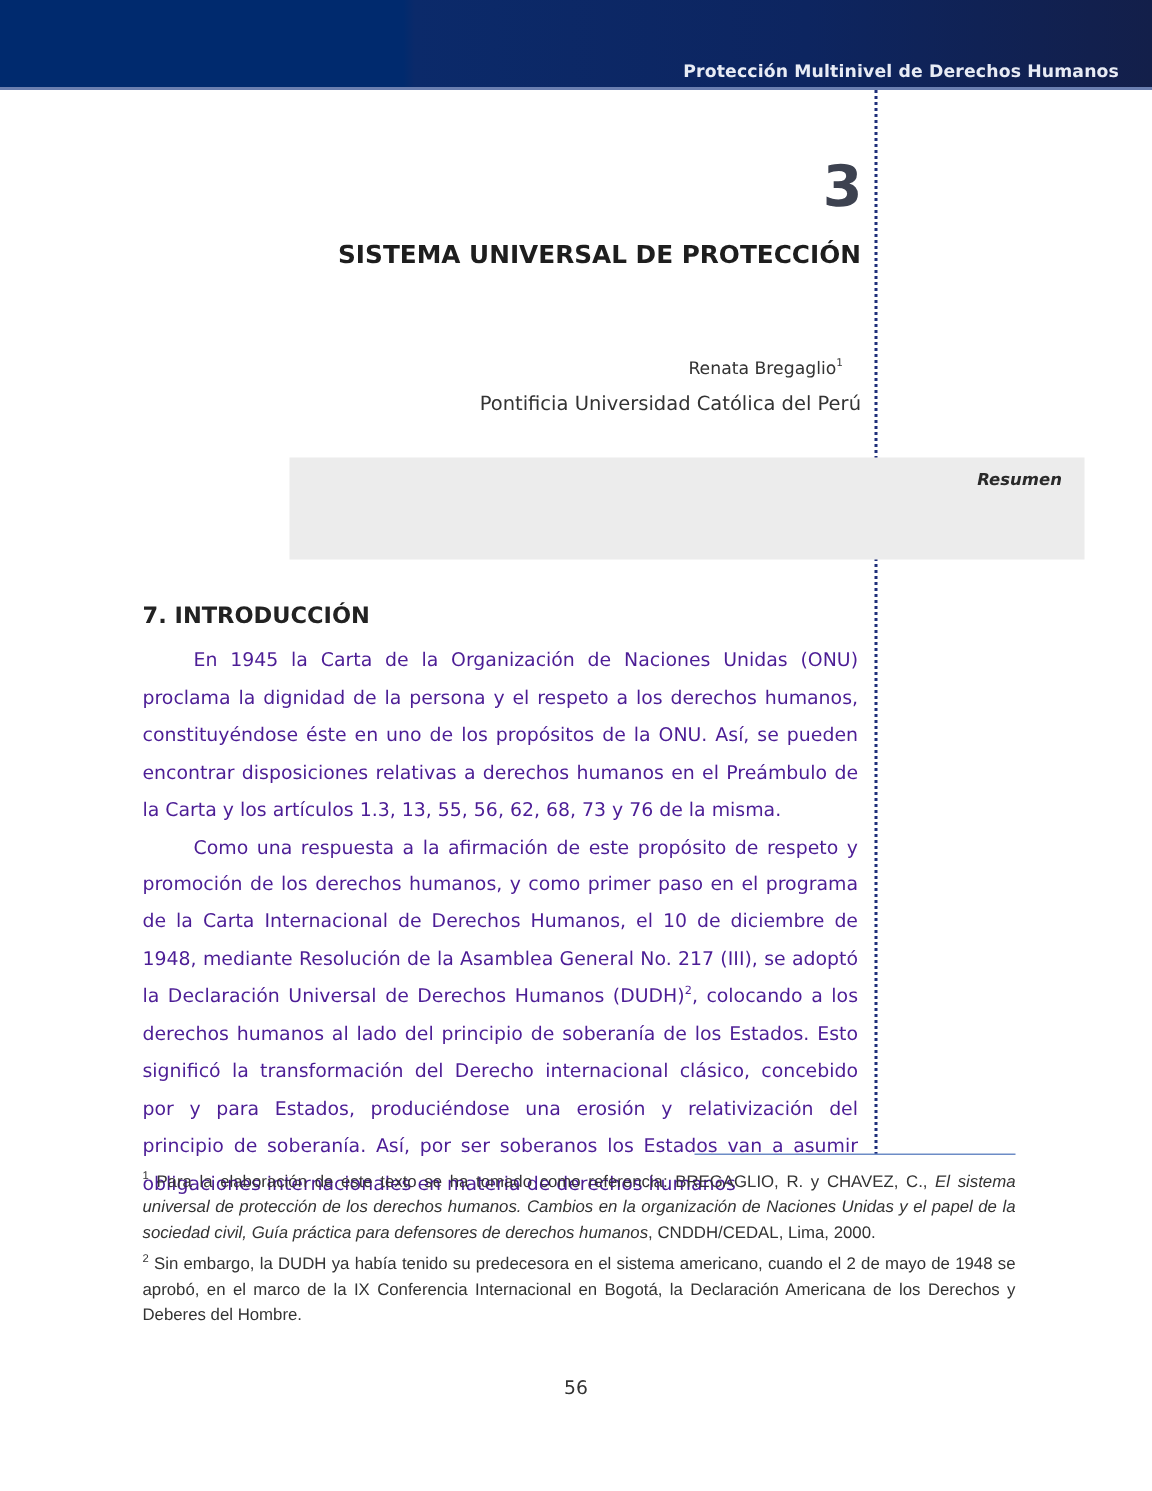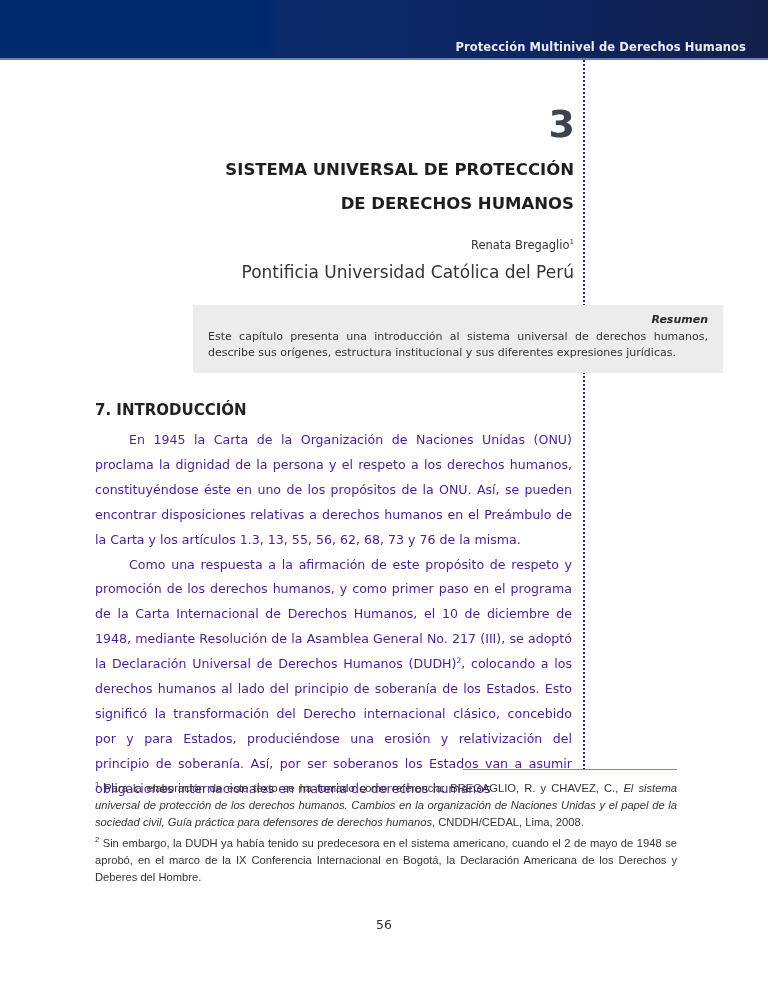--- a/index.html
+++ b/index.html
@@ -2,23 +2,23 @@
 <html><head>
 <meta charset="utf-8">
 <style>
   html,body{margin:0;padding:0;}
   body{width:768px;height:994px;position:relative;background:#ffffff;overflow:hidden;font-family:"DejaVu Sans","Liberation Sans",sans-serif;color:#2a2a2a;}
   .header{position:absolute;left:0;top:0;width:768px;height:58px;background:linear-gradient(90deg,#002a6e 0%,#002a6e 35%,#0b2a6a 36%,#0d2560 70%,#131f4a 100%);border-bottom:2px solid #6b7fb0;}
   .header-title{position:absolute;right:22px;top:40px;color:#e8ecf5;font-size:11.5px;font-weight:bold;font-family:"DejaVu Sans",sans-serif;letter-spacing:0.1px;}
   .vrule{position:absolute;left:583px;top:60px;height:710px;width:0;border-left:2px dotted #1f2f7a;}
   .chapter-num{position:absolute;right:193px;top:102px;font-size:38px;font-weight:bold;color:#3d4250;font-family:"DejaVu Sans",sans-serif;}
   .chapter-title{position:absolute;right:194px;top:153px;text-align:right;font-size:16.5px;font-weight:bold;color:#1e1e1e;line-height:34px;font-family:"DejaVu Sans",sans-serif;margin-left:41px;}
-  .author{position:absolute;right:194px;top:238px;font-size:11.5px;color:#333;}
+  .author{position:absolute;right:206px;top:238px;font-size:11.5px;color:#333;}
   .author sup{font-size:7px;}
-  .affil{position:absolute;right:194px;top:262px;font-size:17px;color:#333;}
+  .affil{position:absolute;right:194px;top:262px;font-size:13px;color:#333;}
   .abstract{position:absolute;left:193px;top:305px;width:500px;height:48px;padding:10px 15px 10px 15px;background:#ececec;}
   .abstract-label{font-size:11px;font-weight:bold;font-style:italic;color:#2a2a2a;margin-top:-2px;text-align:right;}
   .abstract-text{font-size:11px;line-height:16px;color:#333;text-align:justify;text-align-last:left;margin-top:3px;}
   .section-heading{position:absolute;left:95px;top:401px;font-size:15px;font-weight:bold;color:#222;font-family:"DejaVu Sans",sans-serif;}
   .body{position:absolute;left:95px;top:428px;width:477px;font-size:12.6px;line-height:24.9px;color:#4c1d95;text-align:justify;}
   .body p{margin:0;text-indent:34px;}
   .body sup{font-size:7.5px;line-height:0;}
   .fn-rule{position:absolute;left:463px;top:769px;width:214px;height:0;border-top:1px solid #6d8cc6;}
   .footnotes{position:absolute;left:95px;top:780px;width:582px;font-size:11.2px;line-height:17px;color:#333;text-align:justify;font-family:"Liberation Sans",sans-serif;}
   .footnotes p{margin:0 0 4px 0;}
@@ -32,39 +32,37 @@
 <div class="header">
   <span class="header-title">Protección Multinivel de Derechos Humanos</span>
 </div>
 
 <div class="vrule"></div>
 
 <div class="chapter-num">3</div>
 
 <div class="chapter-title">
   <div>SISTEMA UNIVERSAL DE PROTECCIÓN</div>
-  <div>DE DERECHOS HUMANOS</div>
 </div>
 
 <div class="author"><span>Renata Bregaglio</span><sup>1</sup></div>
 
 <div class="affil">Pontificia Universidad Católica del Perú</div>
 
 <div class="abstract">
   <div class="abstract-label">Resumen</div>
-  <div class="abstract-text">Este capítulo presenta una introducción al sistema universal de derechos humanos, describe sus orígenes, estructura institucional y sus diferentes expresiones jurídicas.</div>
 </div>
 
 <div class="section-heading">7. INTRODUCCIÓN</div>
 
 <div class="body">
   <p>En 1945 la Carta de la Organización de Naciones Unidas (ONU) proclama la dignidad de la persona y el respeto a los derechos humanos, constituyéndose éste en uno de los propósitos de la ONU. Así, se pueden encontrar disposiciones relativas a derechos humanos en el Preámbulo de la Carta y los artículos 1.3, 13, 55, 56, 62, 68, 73 y 76 de la misma.</p>
   <p><span>Como una respuesta a la afirmación de este propósito de respeto y promoción de los derechos humanos, y como primer paso en el programa de la Carta Internacional de Derechos Humanos, el 10 de diciembre de 1948, mediante Resolución de la Asamblea General No. 217 (III), se adoptó la Declaración Universal de Derechos Humanos (DUDH)</span><sup>2</sup><span>, colocando a los derechos humanos al lado del principio de soberanía de los Estados. Esto significó la transformación del Derecho internacional clásico, concebido por y para Estados, produciéndose una erosión y relativización del principio de soberanía. Así, por ser soberanos los Estados van a asumir obligaciones internacionales en materia de derechos humanos</span></p>
 </div>
 
 <div class="fn-rule"></div>
 
 <div class="footnotes">
-  <p><sup>1</sup> <span>Para la elaboración de este texto se ha tomado como referencia: BREGAGLIO, R. y CHAVEZ, C., </span><i>El sistema universal de protección de los derechos humanos. Cambios en la organización de Naciones Unidas y el papel de la sociedad civil, Guía práctica para defensores de derechos humanos</i><span>, CNDDH/CEDAL, Lima, 2008.</span></p>
+  <p><sup>1</sup> <span>Para la elaboración de este texto se ha tomado como referencia: BREGAGLIO, R. y CHAVEZ, C., </span><i>El sistema universal de protección de los derechos humanos. Cambios en la organización de Naciones Unidas y el papel de la sociedad civil, Guía práctica para defensores de derechos humanos</i><span>, CNDDH/CEDAL, Lima, 2000.</span></p>
   <p><sup>2</sup> <span>Sin embargo, la DUDH ya había tenido su predecesora en el sistema americano, cuando el 2 de mayo de 1948 se aprobó, en el marco de la IX Conferencia Internacional en Bogotá, la Declaración Americana de los Derechos y Deberes del Hombre.</span></p>
 </div>
 
 <div class="page-num">56</div>
 
 </body></html>

